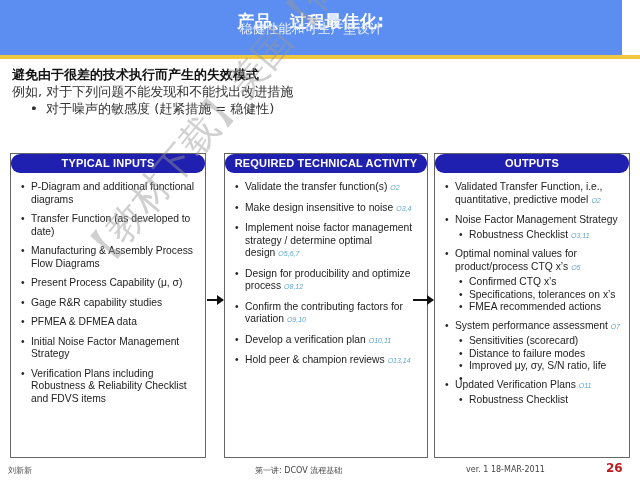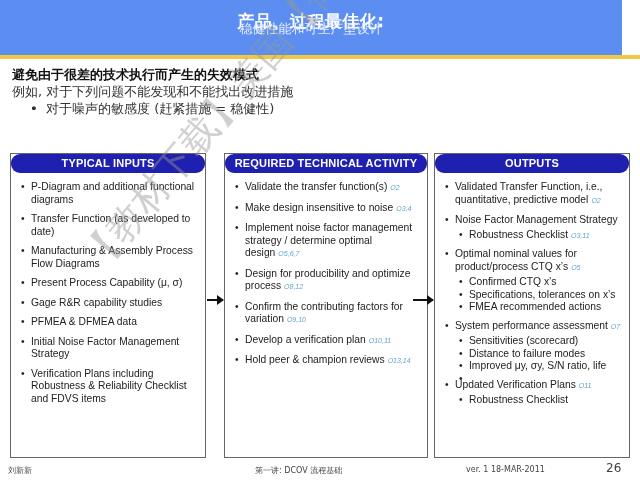--- a/index.html
+++ b/index.html
@@ -68,21 +68,21 @@
       position: absolute; left: 70px; top: 250px;
       font-size: 38px; color: rgba(150,150,150,0.45);
       transform: rotate(-50deg); transform-origin: left top;
       white-space: nowrap; font-family: "DejaVu Serif", serif; pointer-events: none;
     }
 
     .footer { position: absolute; top: 465px; font-size: 8px; color: #444; font-family: "DejaVu Sans", sans-serif; text-align: center; }
     .footer-left { left: 8px; }
     .footer-mid { left: 255px; }
     .footer-ver { left: 466px; }
-    .footer-page { left: 606px; top: 461px; font-size: 12px; color: #404040; }
+    .footer-page { left: 606px; top: 461px; font-size: 12px; color: #b91c1c; font-weight: bold; }
   </style>
 </head>
 <body>
 
 <div class="header">
   <div class="header-title">产品、过程最佳化:</div>
   <div class="header-subtitle">稳健性能和可生产型设计</div>
 </div>
 <div class="header-stripe"></div>
 

